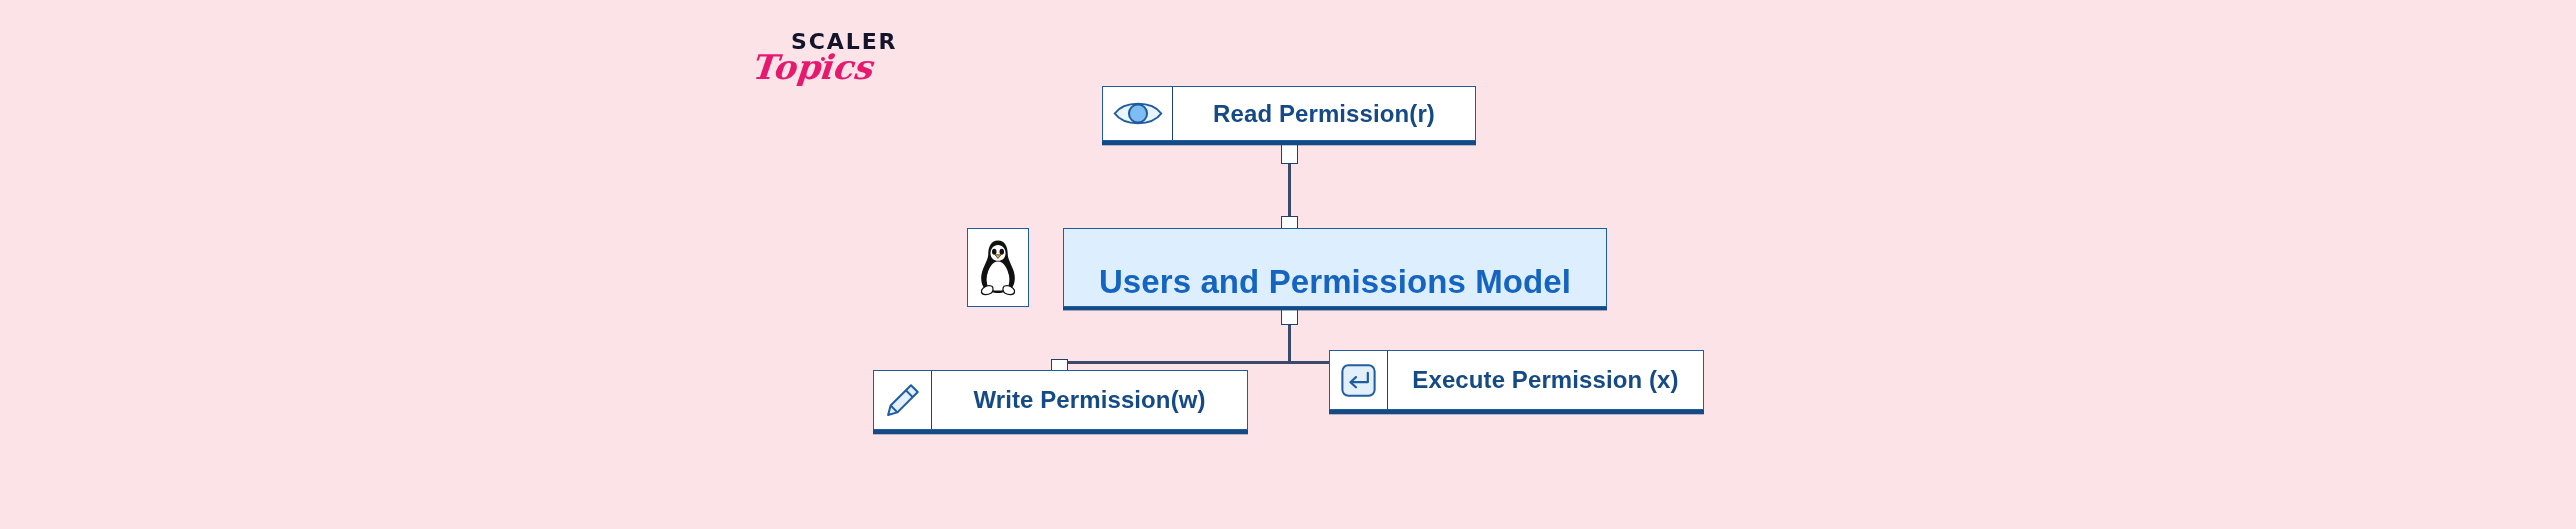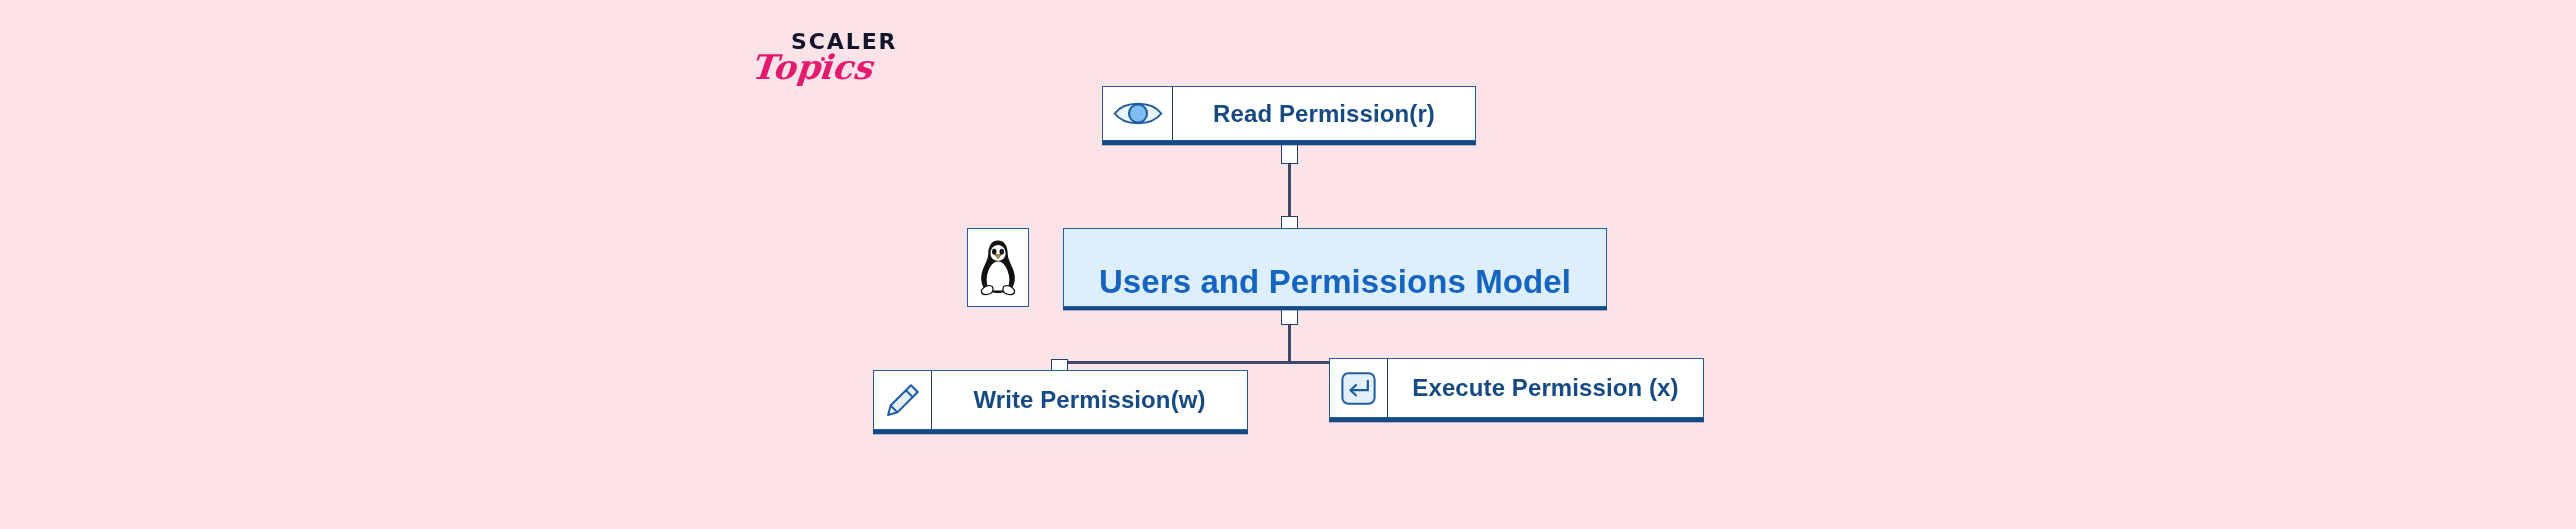--- a/index.html
+++ b/index.html
@@ -145,21 +145,21 @@
   #node-write {
     left: 873px;
     top: 370px;
     width: 375px;
     height: 60px;
   }
   #node-write .icon-cell { width: 58px; }
 
   #node-execute {
     left: 1329px;
-    top: 358px;
+    top: 350px;
     width: 375px;
     height: 60px;
   }
   #node-execute .icon-cell { width: 58px; }
 
   
   .conn-line {
     position: absolute;
     background: #3b4a6b;
   }

